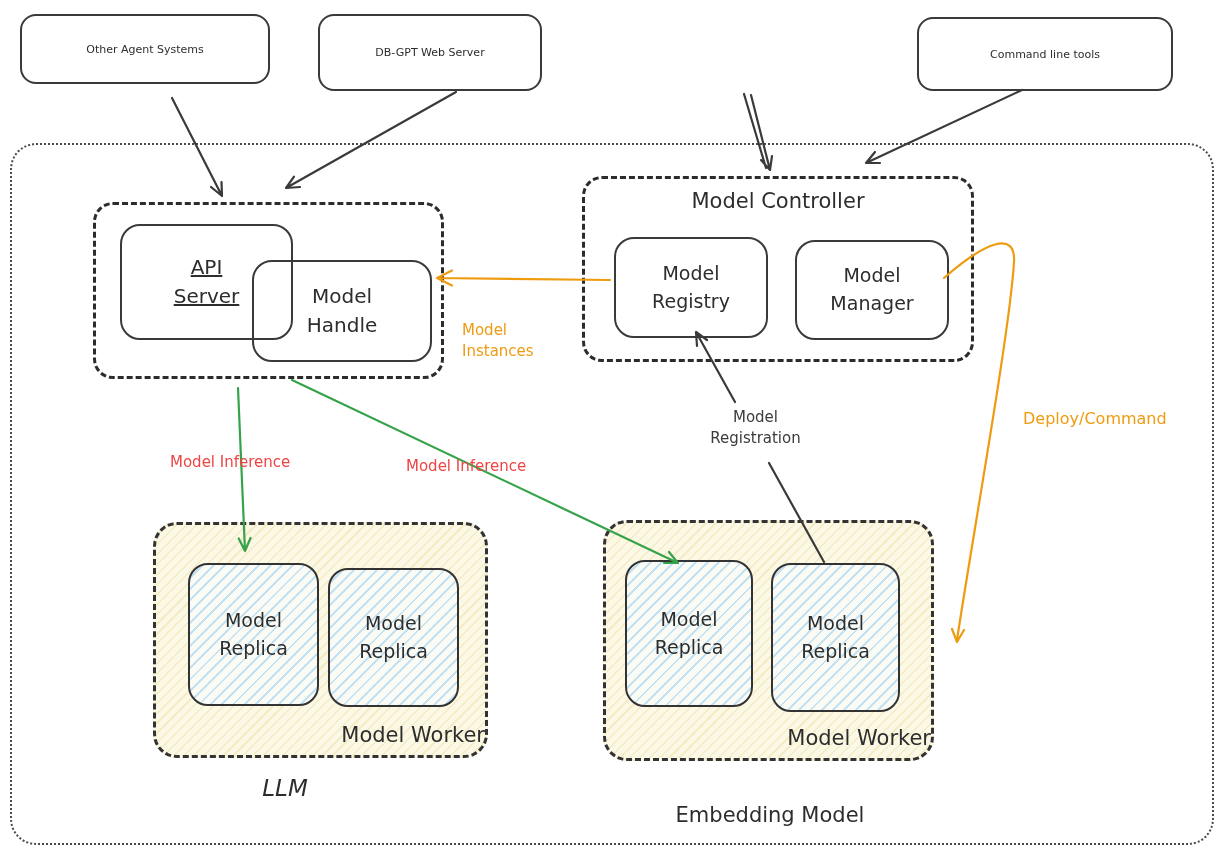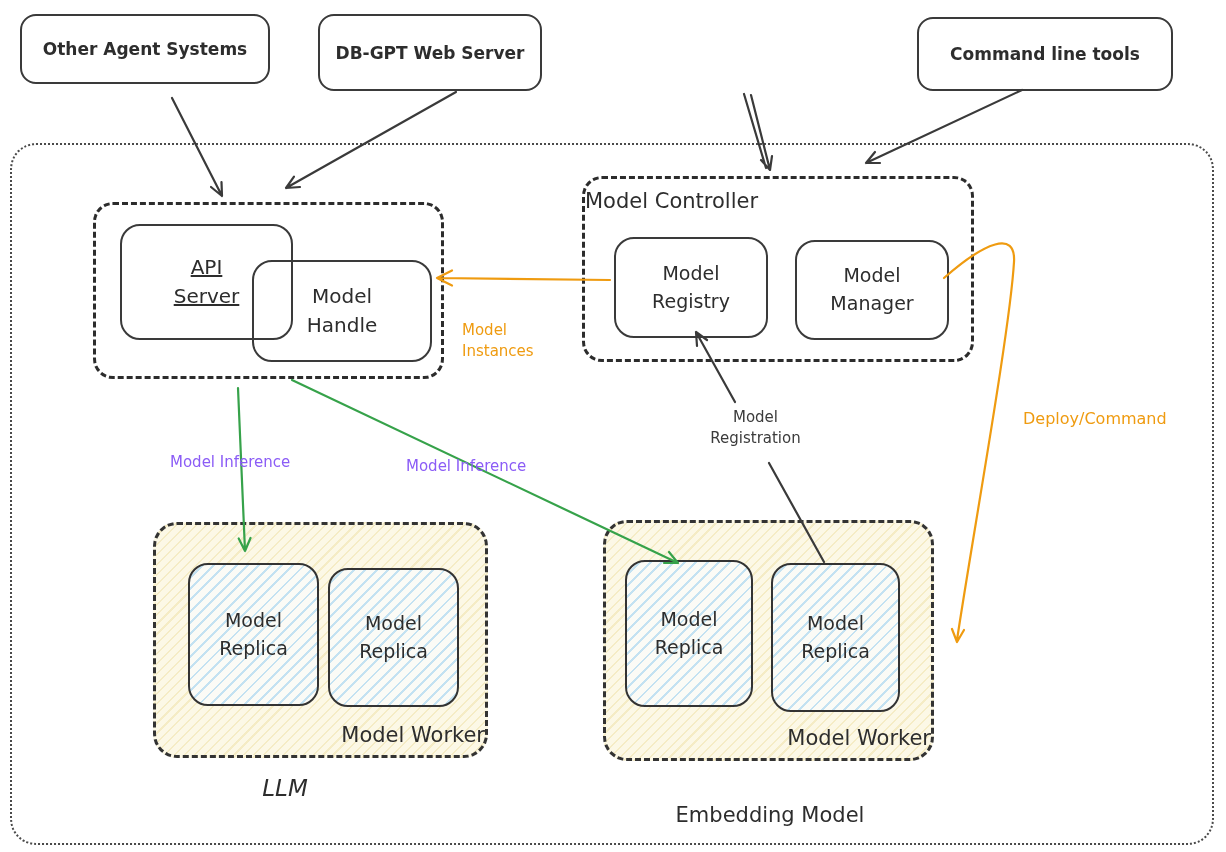--- a/index.html
+++ b/index.html
@@ -4,56 +4,56 @@
 <style>
   html,body{margin:0;padding:0;background:#ffffff;}
   #canvas{
     position:relative;width:1226px;height:852px;background:#ffffff;overflow:hidden;
     font-family:"DejaVu Sans",sans-serif;color:#2d2d2d;
   }
   .preline{white-space:pre-line;}
   .client-box{
     position:absolute;border:2px solid #3a3a3a;border-radius:16px;background:#fff;
     display:flex;align-items:center;justify-content:center;
-    font-size:17px;text-align:center;z-index:3;font-weight:bold;
+    font-size:11px;text-align:center;z-index:3;
   }
   .group-dashed{
     position:absolute;border:3px dashed #2c2c2c;border-radius:20px;background:transparent;z-index:2;
   }
   .solid-node{
     position:absolute;border:2px solid #3a3a3a;border-radius:20px;background:transparent;
     display:flex;align-items:center;justify-content:center;
     font-size:20px;text-align:center;line-height:1.45;
   }
   .outer-dotted{
     position:absolute;left:10px;top:143px;width:1200px;height:698px;
     border:2.5px dotted #4a4a4a;border-radius:26px;z-index:0;
   }
   .controller-title{
-    position:absolute;top:10px;left:0;width:100%;text-align:left;font-size:21px;z-index:2;
+    position:absolute;top:10px;left:0;width:100%;text-align:center;font-size:21px;z-index:2;
   }
   .worker{
     position:absolute;border:3px dashed #333;border-radius:24px;z-index:1;
     background-color:#fcf8e6;
     background-image:repeating-linear-gradient(135deg, rgba(226,204,112,0.28) 0 1.5px, transparent 1.5px 7px);
   }
   .replica{
     position:absolute;border:2px solid #333;border-radius:20px;
     display:flex;align-items:center;justify-content:center;
     font-size:19px;text-align:center;line-height:1.45;
     background-color:#fbfbf6;
     background-image:repeating-linear-gradient(135deg, rgba(150,205,238,0.55) 0 2px, transparent 2px 8px);
   }
   .worker-label{
     position:absolute;bottom:8px;left:0;width:100%;text-align:right;font-size:21px;
   }
   .caption{position:absolute;text-align:center;z-index:2;}
   .edge-label{position:absolute;font-size:15px;line-height:1.4;z-index:4;}
   .orange-text{color:#ef9b10;}
-  .green-text{color:#8b5cf6;}
+  .green-text{color:#ef4444;}
   .ink-text{color:#3b3b3b;text-align:center;}
   svg.connectors{position:absolute;left:0;top:0;z-index:3;pointer-events:none;}
 </style>
 </head>
 <body>
 
 <div id="canvas">
 
   <div class="outer-dotted"></div>
 

